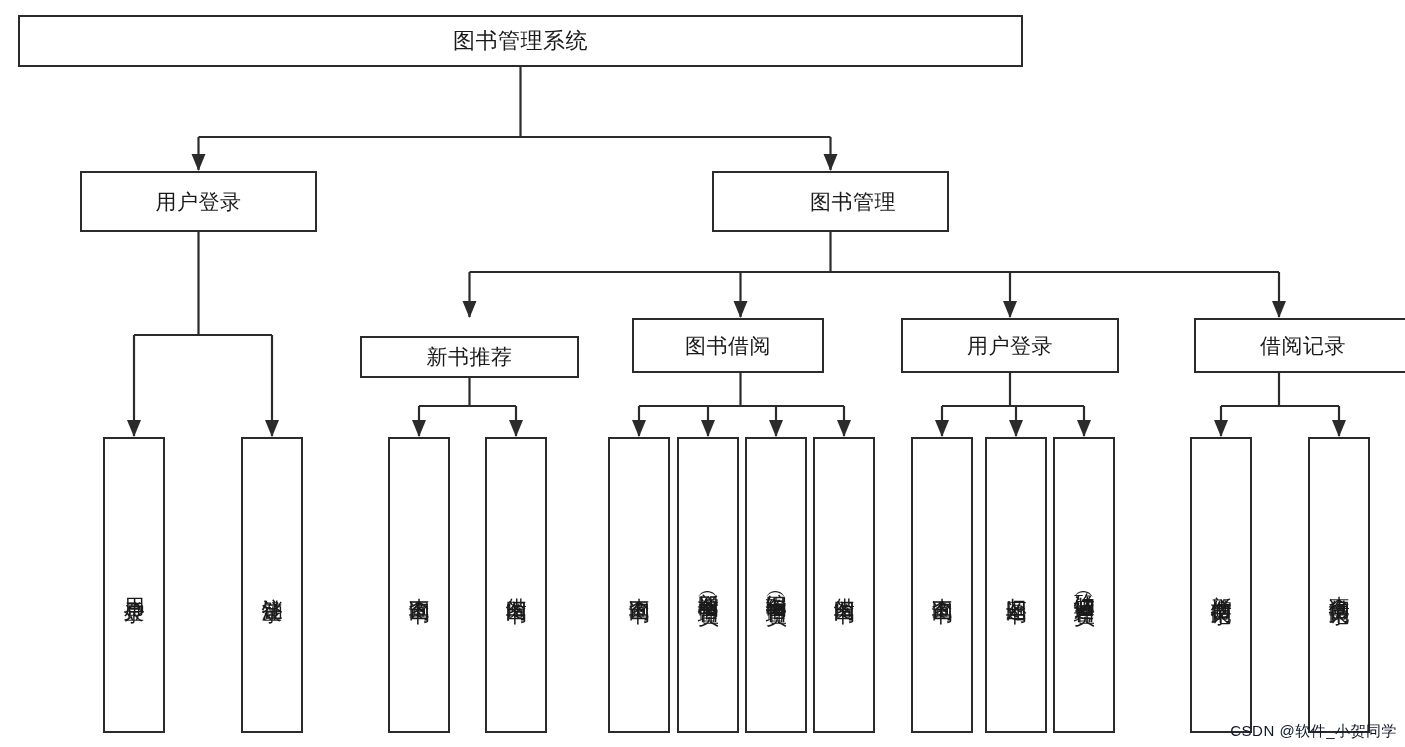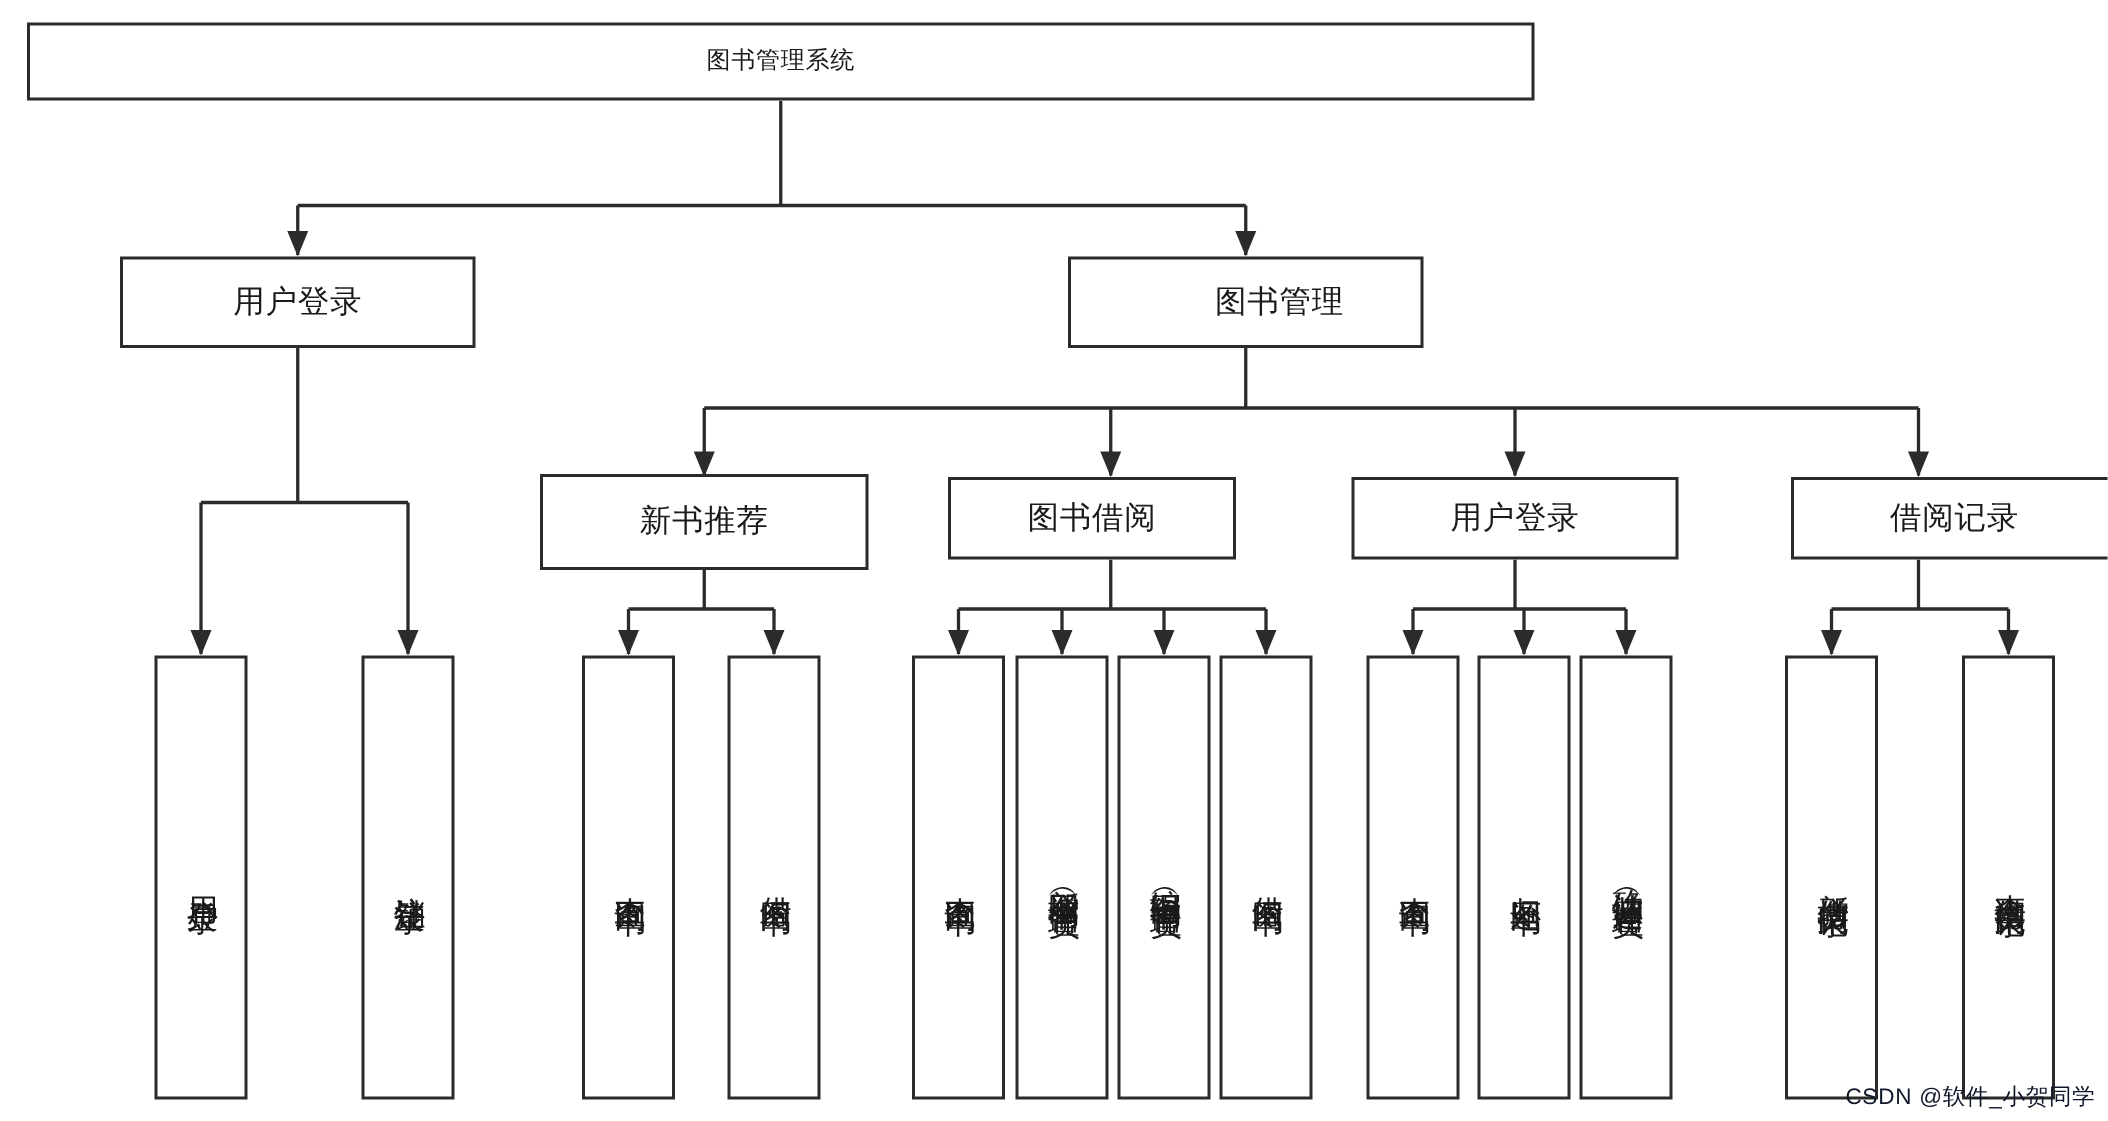--- a/index.html
+++ b/index.html
@@ -41,21 +41,21 @@
   .node-label-v {
     font-size: 21px;
     color: #1a1a1a;
     writing-mode: vertical-rl;
     text-orientation: upright;
     line-height: 1.35;
     letter-spacing: 2px;
     white-space: nowrap;
   }
   .root-label {
-    font-size: 16px;
+    font-size: 22px;
   }
   svg.connectors {
     position: absolute;
     left: 0;
     top: 0;
     width: 1405px;
     height: 747px;
     pointer-events: none;
   }
   .conn-line {
@@ -137,21 +137,21 @@
   <div id="nodes-layer">
       <div class="node-box" style="left: 18px; top: 15px; width: 1005px; height: 52px;">
         <span class="node-label-h root-label">图书管理系统</span>
       </div>
       <div class="node-box" style="left: 80px; top: 171px; width: 237px; height: 61px;">
         <span class="node-label-h">用户登录</span>
       </div>
       <div class="node-box" style="left: 712px; top: 171px; width: 237px; height: 61px; padding-left: 45px;">
         <span class="node-label-h">图书管理</span>
       </div>
-      <div class="node-box" style="left: 360px; top: 316px; width: 219px; height: 64px;">
+      <div class="node-box" style="left: 360px; top: 336px; width: 219px; height: 42px;">
         <span class="node-label-h">新书推荐</span>
       </div>
       <div class="node-box" style="left: 632px; top: 318px; width: 192px; height: 55px;">
         <span class="node-label-h">图书借阅</span>
       </div>
       <div class="node-box" style="left: 901px; top: 318px; width: 218px; height: 55px;">
         <span class="node-label-h">用户登录</span>
       </div>
       <div class="node-box" style="left: 1170px; top: 318px; width: 218px; height: 55px; margin-left: 24px;">
         <span class="node-label-h">借阅记录</span>

